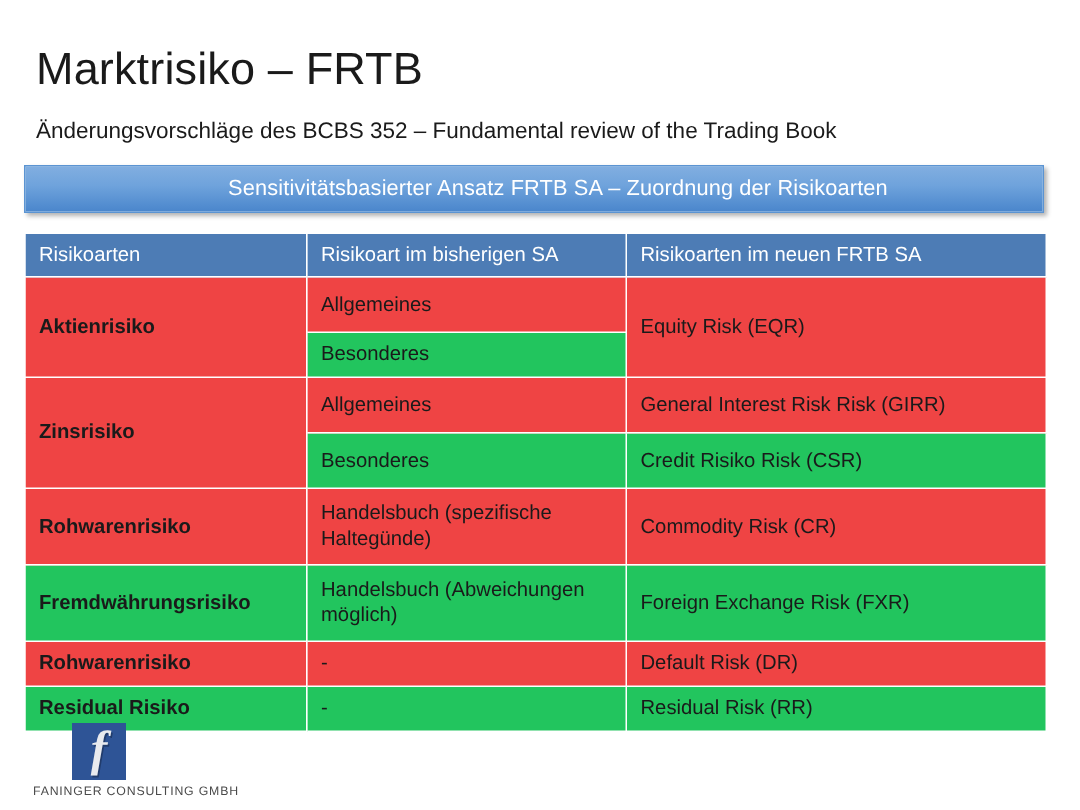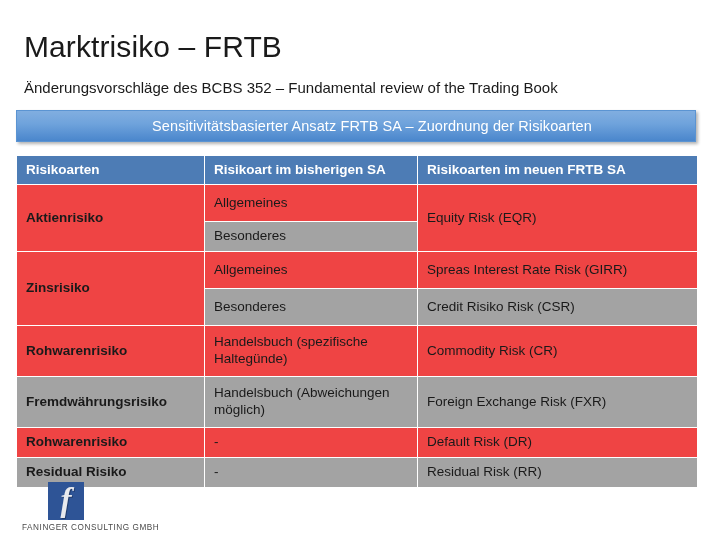--- a/index.html
+++ b/index.html
@@ -86,32 +86,32 @@
     vertical-align: middle;
     text-align: left;
     border: 1px solid #ffffff;
     font-size: 13.5px;
     color: #1a1a1a;
     line-height: 1.25;
   }
   .risk-table thead th {
     background: #4d7cb5;
     color: #ffffff;
-    font-weight: bold;
+    font-weight: normal;
     font-size: 13.5px;
     height: 28px;
     border-color: #ffffff;
   }
   .col-a { width: 188px; }
   .col-b { width: 213px; }
   .col-c { width: 280px; }
 
   
   .band-dark  { background: #ef4444; }
-  .band-light { background: #a3a3a3; }
+  .band-light { background: #22c55e; }
 
   .cell-cat { font-weight: bold; }
   .r-med   { height: 36px; }
   .r-short { height: 29px; }
   .r-two   { height: 50px; }
 
   
   .logo-block {
     position: absolute;
     left: 22px;
@@ -183,21 +183,21 @@
         <td class="band-dark r-med">Allgemeines</td>
         <td class="band-dark" rowspan="2">Equity Risk (EQR)</td>
       </tr>
       <tr>
         <td class="band-light r-short">Besonderes</td>
       </tr>
 
       <tr>
         <td class="band-dark cell-cat" rowspan="2">Zinsrisiko</td>
         <td class="band-dark r-med">Allgemeines</td>
-        <td class="band-dark r-med">Spreas Interest Rate Risk (GIRR)</td>
+        <td class="band-dark r-med">General Interest Risk Risk (GIRR)</td>
       </tr>
       <tr>
         <td class="band-light r-med">Besonderes</td>
         <td class="band-light r-med">Credit Risiko Risk (CSR)</td>
       </tr>
 
       <tr>
         <td class="band-dark cell-cat r-two">Rohwarenrisiko</td>
         <td class="band-dark r-two">Handelsbuch (spezifische Haltegünde)</td>
         <td class="band-dark r-two">Commodity Risk (CR)</td>

